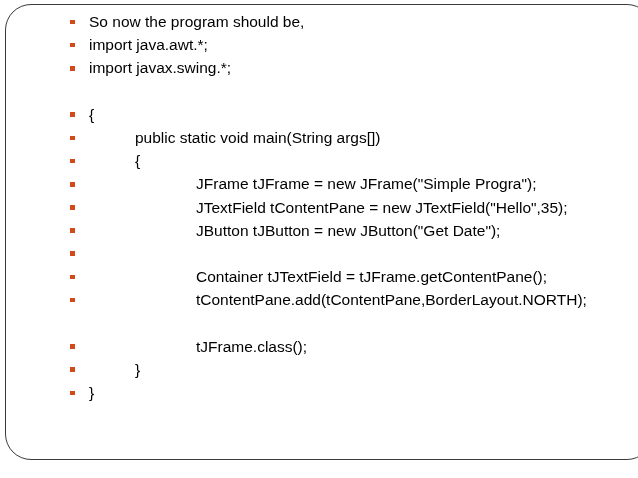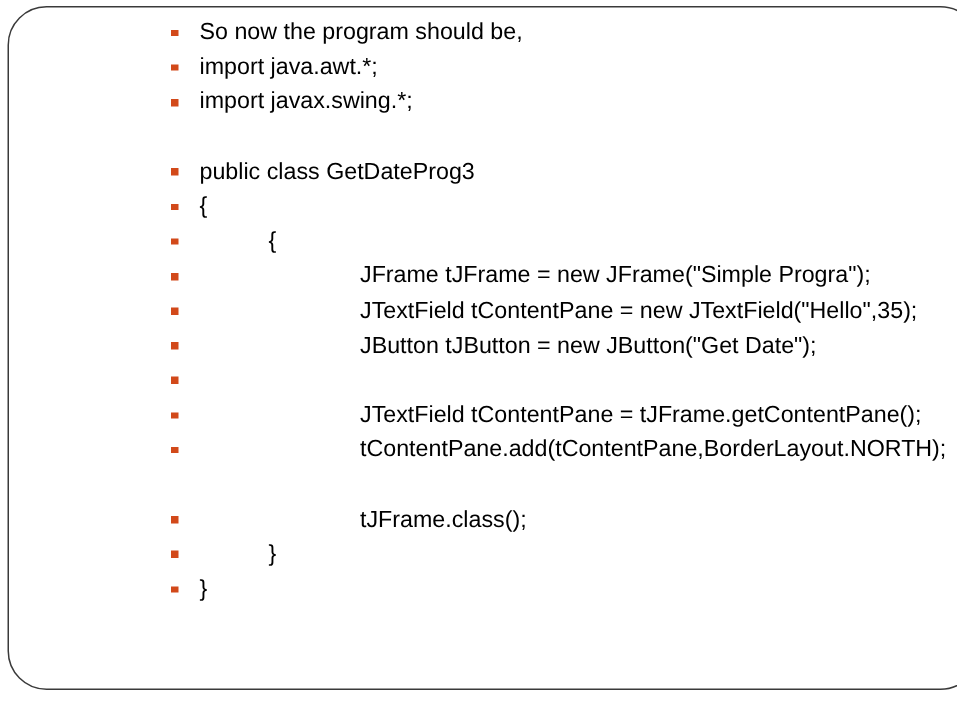--- a/index.html
+++ b/index.html
@@ -46,21 +46,20 @@
   }
 
   .line {
     position: relative;
     height: 23.2px;
     line-height: 23.2px;
     white-space: pre;
     color: #000000;
     font-size: 15.5px;
     font-family: "Liberation Sans", sans-serif;
-    margin-left: 44px;
   }
 
   .line .bullet {
     position: absolute;
     left: 70px;
     top: 9.6px;
     width: 4.6px;
     height: 4.6px;
     background: #D2491A;
     display: block;
@@ -90,28 +89,28 @@
 
 <div id="slide">
 
   <div id="frame"></div>
 
   <ul id="bullet-list">
       <li class="line ind0"><span class="bullet"></span><span class="txt">So now the program should be,</span></li>
       <li class="line ind0"><span class="bullet"></span><span class="txt">import java.awt.*;</span></li>
       <li class="line ind0"><span class="bullet"></span><span class="txt">import javax.swing.*;</span></li>
       <li class="gap"></li>
-      <li class="line ind0"><span class="bullet"></span><span class="txt">public class GetDateProg3</span></li>
       <li class="line ind0"><span class="bullet"></span><span class="txt">{</span></li>
+      <li class="line ind1"><span class="bullet"></span><span class="txt">public static void main(String args[])</span></li>
       <li class="line ind1"><span class="bullet"></span><span class="txt">{</span></li>
       <li class="line ind2"><span class="bullet"></span><span class="txt">JFrame tJFrame = new JFrame("Simple Progra");</span></li>
       <li class="line ind2"><span class="bullet"></span><span class="txt">JTextField tContentPane = new JTextField("Hello",35);</span></li>
       <li class="line ind2"><span class="bullet"></span><span class="txt">JButton tJButton = new JButton("Get Date");</span></li>
       <li class="line ind2 empty"><span class="bullet"></span><span class="txt"></span></li>
-      <li class="line ind2"><span class="bullet"></span><span class="txt">JTextField tContentPane = tJFrame.getContentPane();</span></li>
+      <li class="line ind2"><span class="bullet"></span><span class="txt">Container tJTextField = tJFrame.getContentPane();</span></li>
       <li class="line ind2"><span class="bullet"></span><span class="txt">tContentPane.add(tContentPane,BorderLayout.NORTH);</span></li>
       <li class="gap"></li>
       <li class="line ind2"><span class="bullet"></span><span class="txt">tJFrame.class();</span></li>
       <li class="line ind1"><span class="bullet"></span><span class="txt">}</span></li>
       <li class="line ind0"><span class="bullet"></span><span class="txt">}</span></li>
     </ul>
 
 </div>
 
 </body></html>

